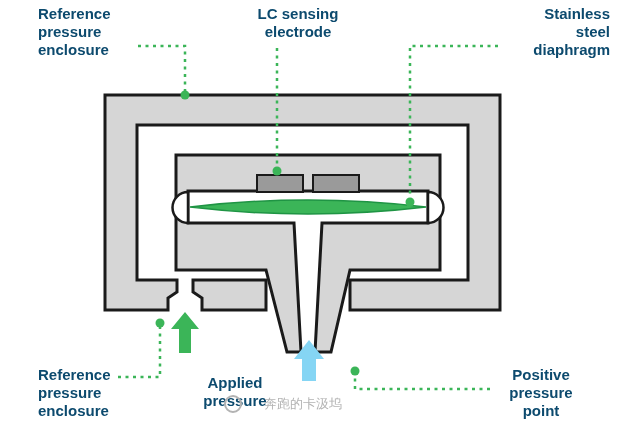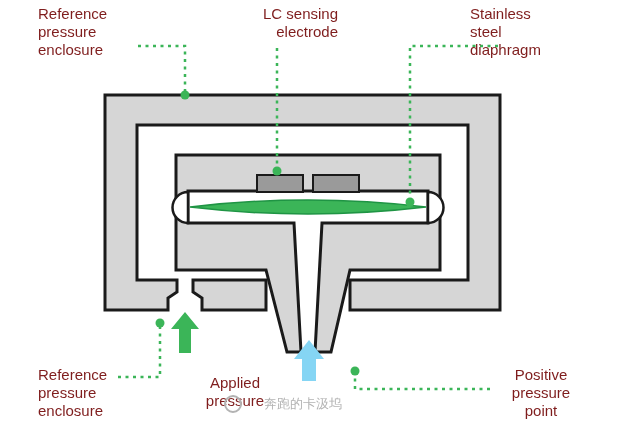--- a/index.html
+++ b/index.html
@@ -2,26 +2,26 @@
 <html><head>
 <meta charset="utf-8">
 <style>
   html,body{margin:0;padding:0;background:#ffffff;}
   #stage{
     position:relative;width:619px;height:430px;background:#ffffff;
     font-family:"Liberation Sans",sans-serif;overflow:hidden;
   }
   #diagram-svg{position:absolute;left:0;top:0;}
   .label{
-    position:absolute;font-weight:400;font-size:15px;line-height:1.2;
-    color:#7f1d1d;letter-spacing:0;
+    position:absolute;font-weight:700;font-size:15px;line-height:1.2;
+    color:#0c4a6e;letter-spacing:0;
   }
   .tl{left:38px;top:5px;width:86px;text-align:left;}
-  .tc{left:242px;top:5px;width:96px;text-align:right;}
-  .tr{left:470px;top:5px;width:94px;text-align:left;}
+  .tc{left:250px;top:5px;width:96px;text-align:center;}
+  .tr{left:516px;top:5px;width:94px;text-align:right;}
   .bl{left:38px;top:366px;width:86px;text-align:left;}
   .bc{left:192px;top:374px;width:86px;text-align:center;}
   .br{left:496px;top:366px;width:90px;text-align:center;}
   .watermark{
     position:absolute;left:224px;top:395px;display:flex;align-items:center;gap:22px;
     color:#b3b3b3;font-size:13px;font-weight:400;
   }
   .wm-circle{
     width:18px;height:18px;border:2px solid #b3b3b3;border-radius:50%;
     box-sizing:border-box;flex:0 0 auto;

